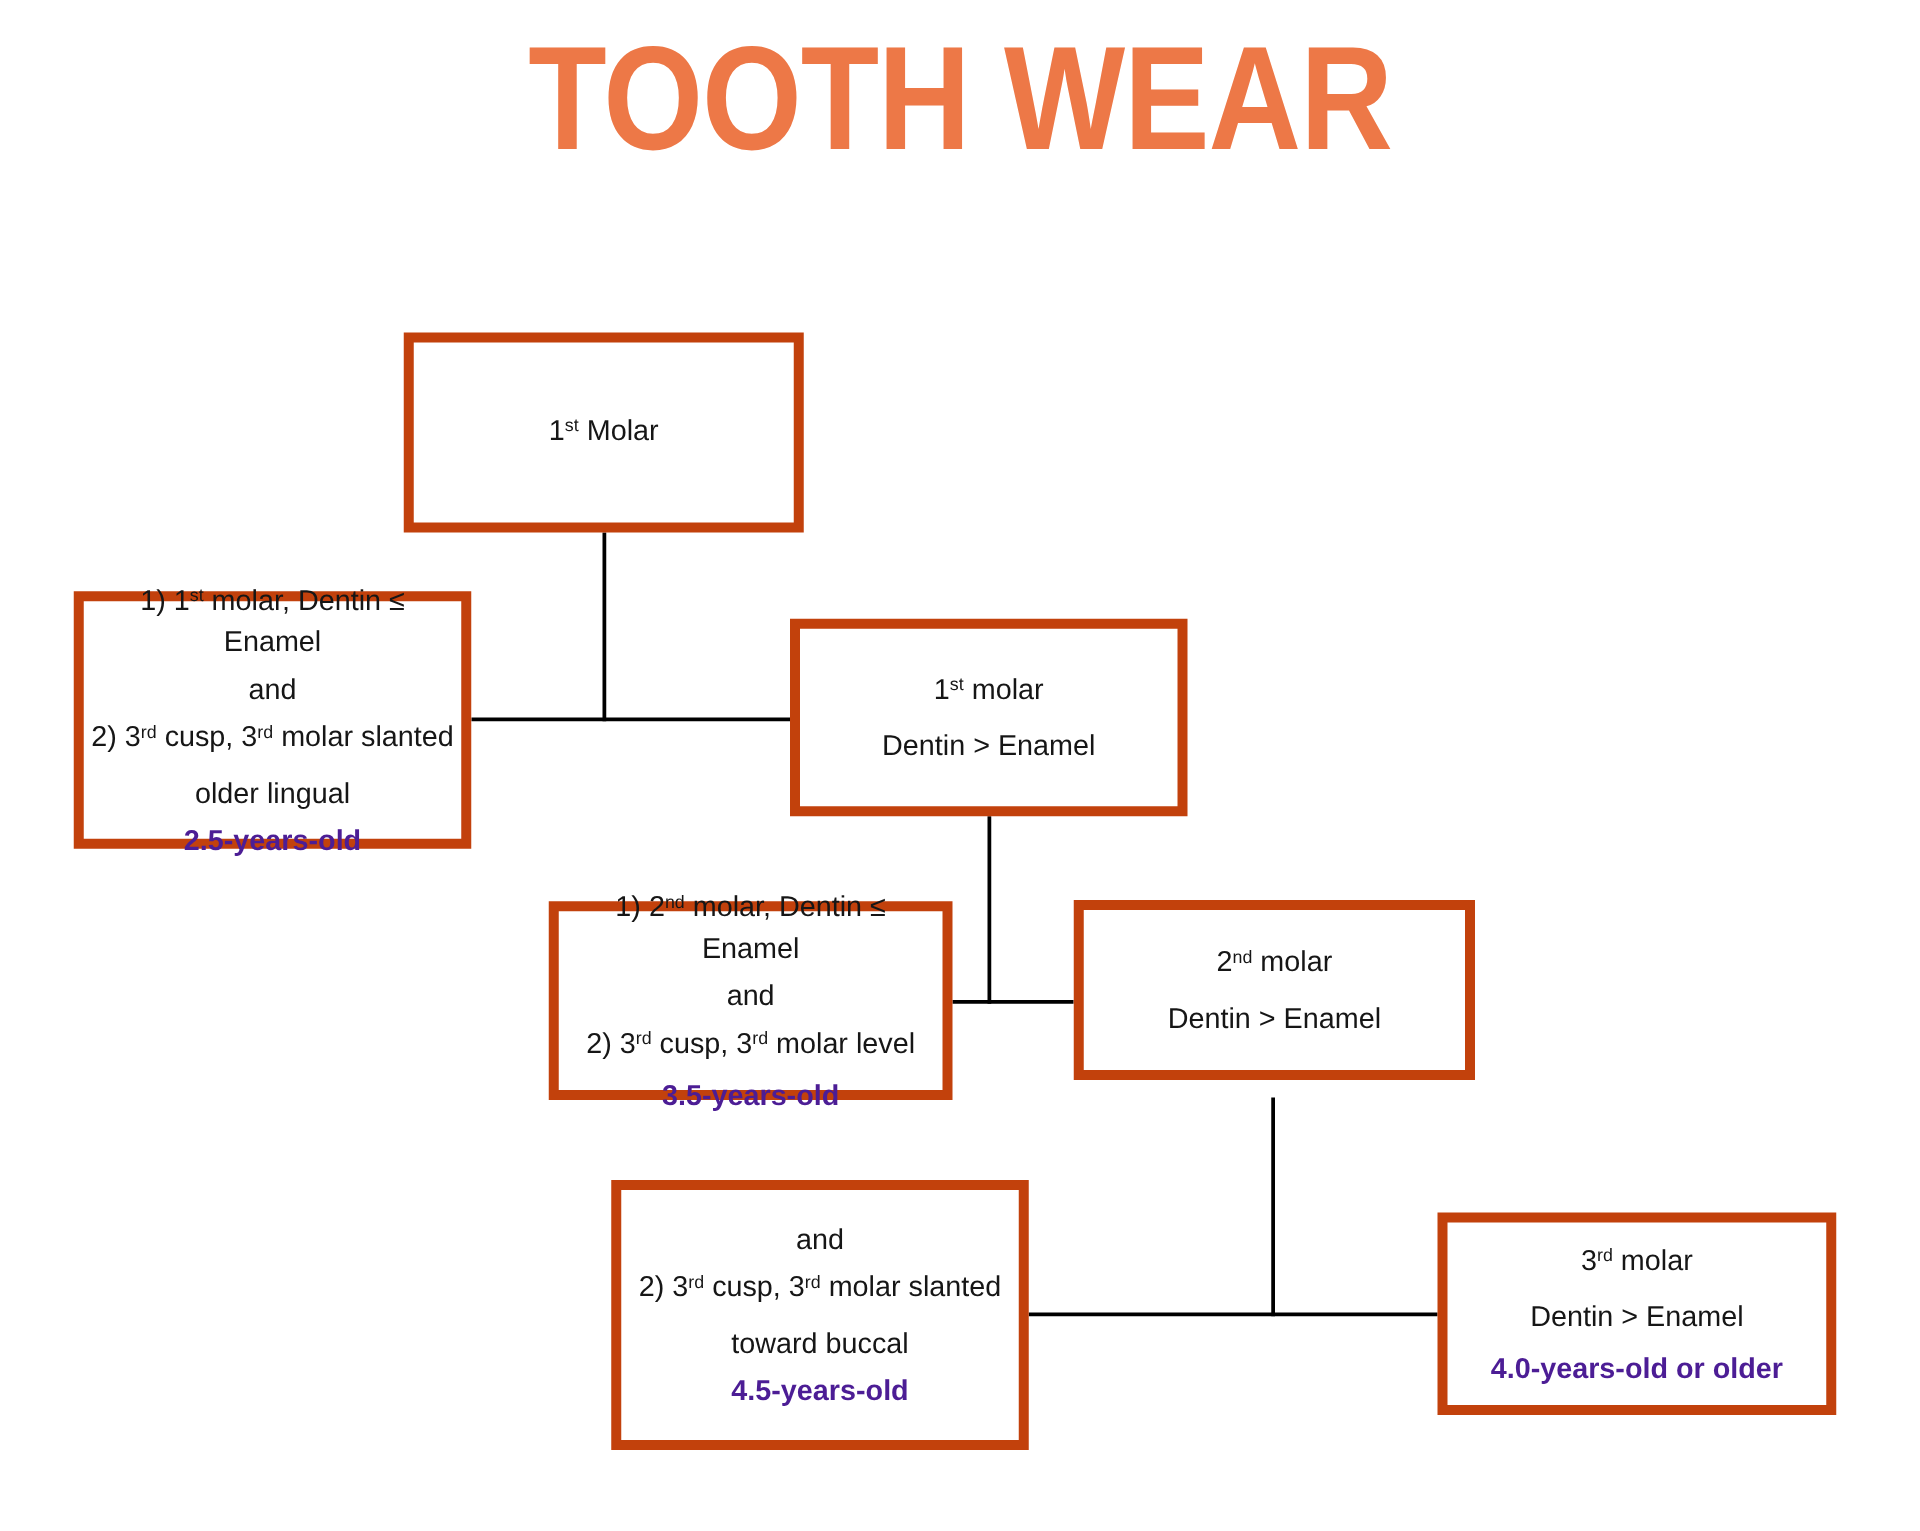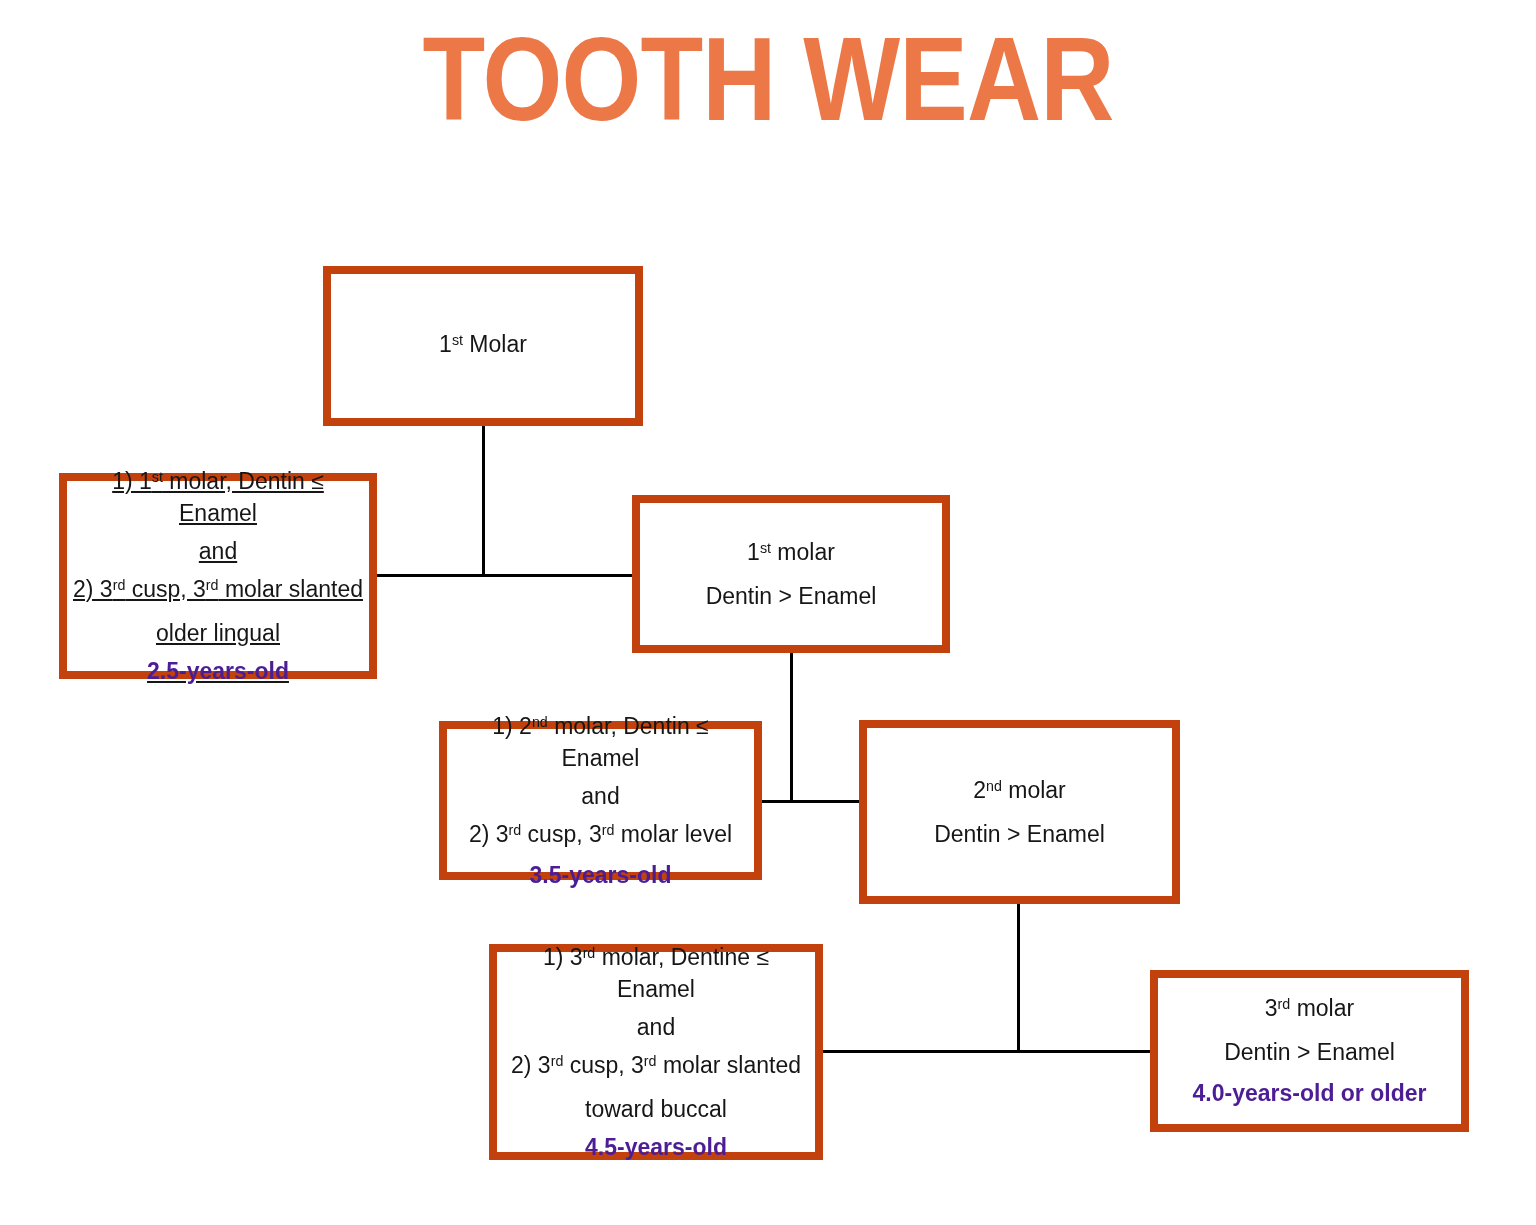--- a/index.html
+++ b/index.html
@@ -55,24 +55,24 @@
   .age {
     color: #4c1d95;
     font-weight: bold;
   }
   .connector {
     position: absolute;
     background: #000000;
   }
   
   #box-molar1      { left: 323px; top: 266px;  width: 320px; height: 160px; gap: 0; }
-  #box-criteria1   { left: 59px;  top: 473px;  width: 318px; height: 206px; text-decoration: underline; }
+  #box-criteria1   { left: 59px;  top: 473px;  width: 318px; height: 206px; }
   #box-molar1-worn { left: 632px; top: 495px;  width: 318px; height: 158px; gap: 12px; }
   #box-criteria2   { left: 439px; top: 721px;  width: 323px; height: 159px; }
-  #box-molar2-worn { left: 859px; top: 720px;  width: 321px; height: 184px; gap: 12px; }
+  #box-molar2-worn { left: 859px; top: 720px;  width: 321px; height: 144px; gap: 12px; }
   #box-criteria3   { left: 489px; top: 944px;  width: 334px; height: 216px; }
   #box-molar3-worn { left: 1138px; top: 970px; width: 319px; height: 162px; gap: 12px; margin-left: 12px; }
   
   #conn-v1 { left: 482px;  top: 424px;  width: 3px;   height: 153px; }
   #conn-h1 { left: 377px;  top: 574px;  width: 255px; height: 3px; }
   #conn-v2 { left: 790px;  top: 651px;  width: 3px;   height: 152px; }
   #conn-h2 { left: 756px;  top: 800px;  width: 103px; height: 3px; }
   #conn-v3 { left: 1017px; top: 878px;  width: 3px;   height: 175px; }
   #conn-h3 { left: 821px;  top: 1050px; width: 381px; height: 3px; }
 </style>
@@ -115,21 +115,20 @@
     <div><span>2) 3</span><span class="sup">rd</span><span> cusp, 3</span><span class="sup">rd</span><span> molar level</span></div>
     <div class="age">3.5-years-old</div>
   </div>
 
   <div class="box" id="box-molar2-worn">
     <div><span>2</span><span class="sup">nd</span><span> molar</span></div>
     <div>Dentin &gt; Enamel</div>
   </div>
 
   <div class="box" id="box-criteria3">
-    <div><span>1) 3</span><span class="sup">rd</span><span> molar, Dentine ≤ Enamel</span></div>
     <div>and</div>
     <div class="tight">
       <div><span>2) 3</span><span class="sup">rd</span><span> cusp, 3</span><span class="sup">rd</span><span> molar slanted</span></div>
       <div>toward buccal</div>
     </div>
     <div class="age">4.5-years-old</div>
   </div>
 
   <div class="box" id="box-molar3-worn">
     <div><span>3</span><span class="sup">rd</span><span> molar</span></div>

